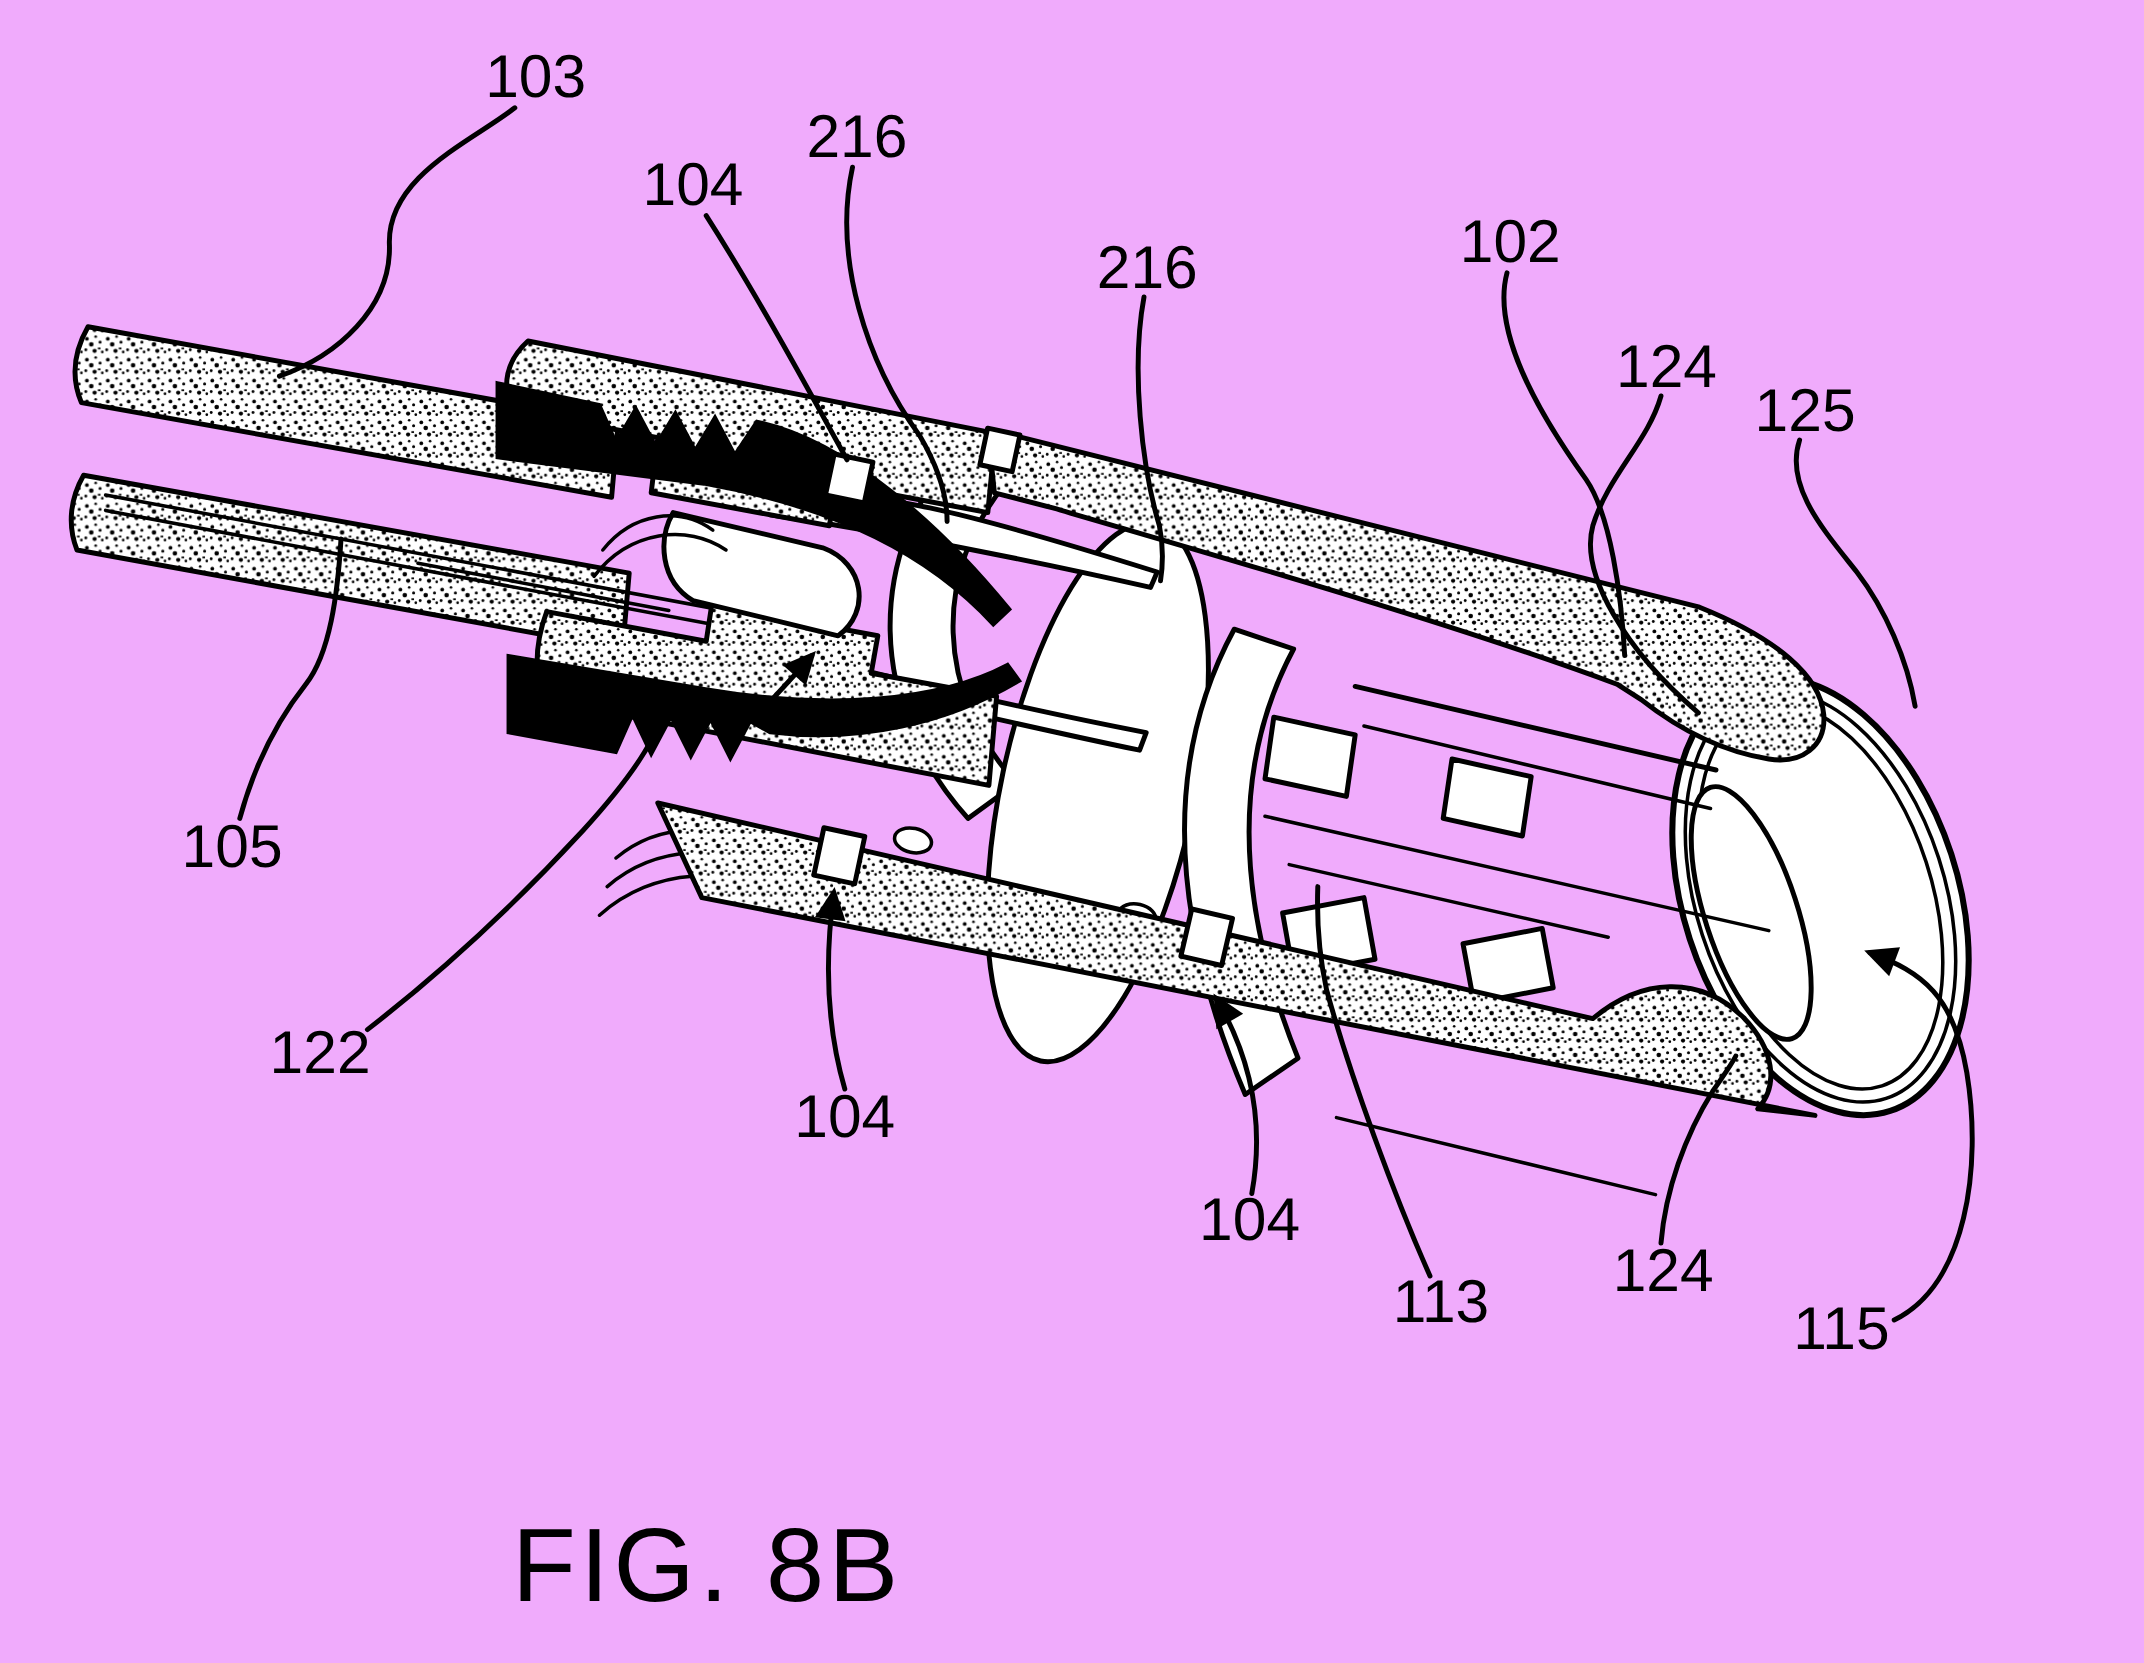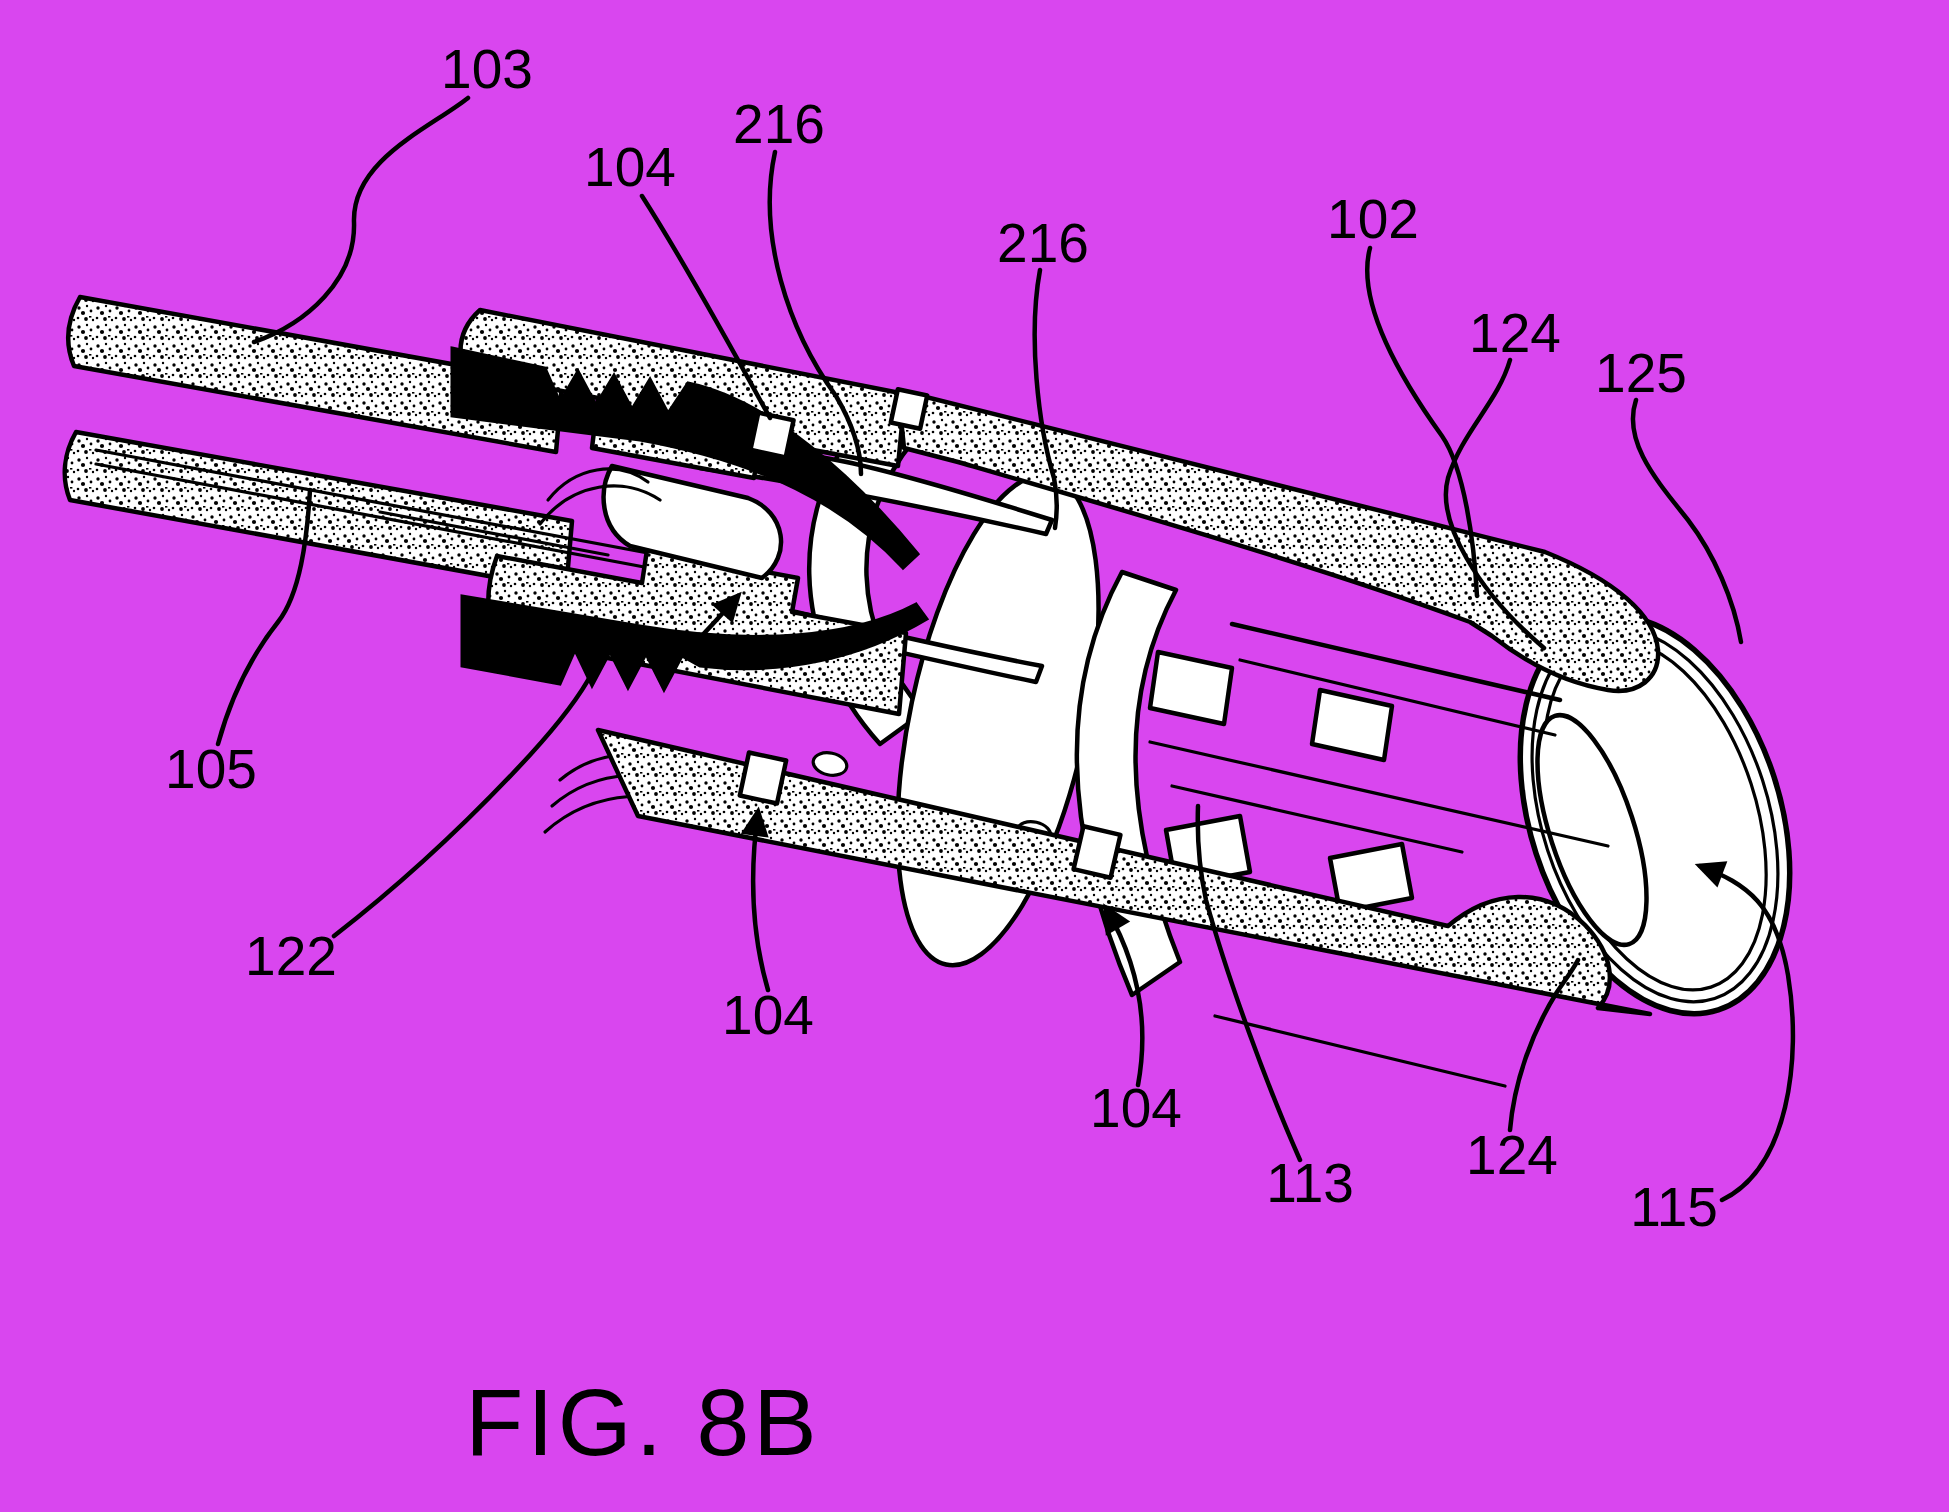--- a/index.html
+++ b/index.html
@@ -1,16 +1,16 @@
 <!DOCTYPE html>
 <html><head>
 <meta charset="utf-8">
 <style>
   html,body{margin:0;padding:0;background:#ffffff;}
-  .page{position:relative;width:1949px;height:1512px;background:#d946ef;overflow:hidden;
+  .page{position:relative;width:1949px;height:1512px;background:#f0abfc;overflow:hidden;
         font-family:"Liberation Sans", sans-serif;}
   svg{position:absolute;left:0;top:0;}
   .ink{stroke:#000;fill:none;stroke-width:4.5;stroke-linecap:round;stroke-linejoin:round;}
   .thin{stroke-width:3.2;}
   .thick{stroke-width:5.5;}
   .whitefill{fill:#ffffff;}
   .stip{fill:url(#stipple);}
   .blackfill{fill:#000000;stroke:#000;stroke-width:3;}
   text.ref{font-family:"Liberation Sans", sans-serif;font-size:55px;fill:#000;text-anchor:middle;}
   text.cap{font-family:"Liberation Sans", sans-serif;font-size:95px;fill:#000;text-anchor:middle;letter-spacing:4px;}

